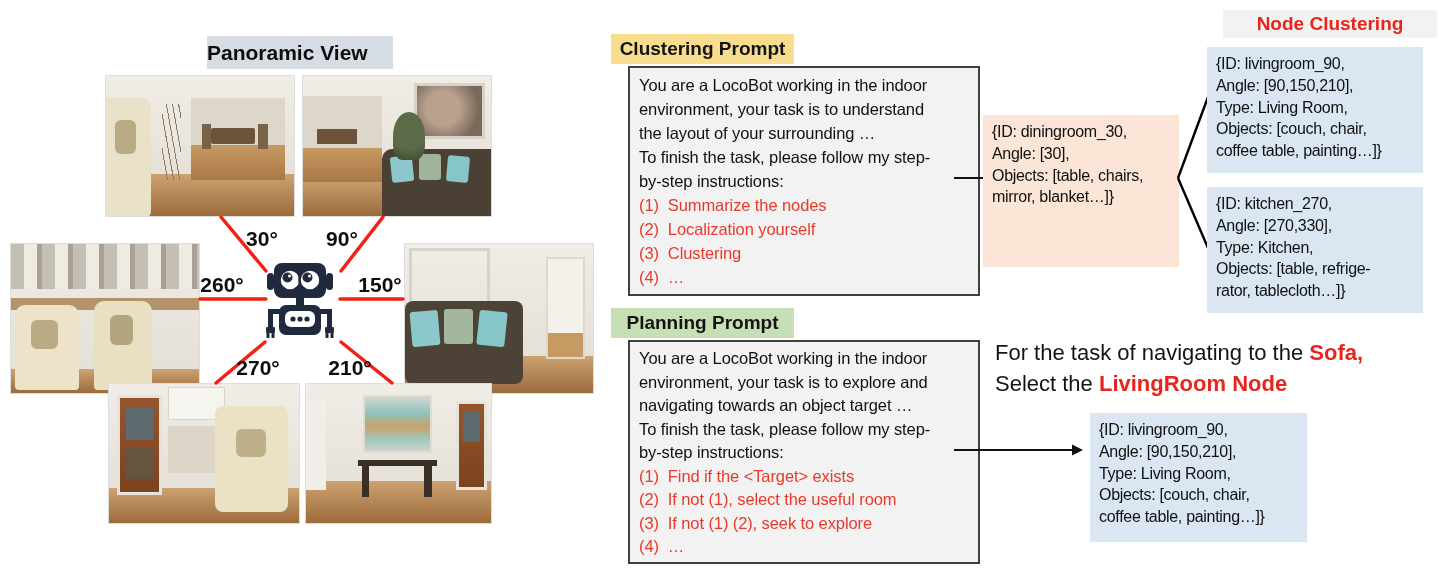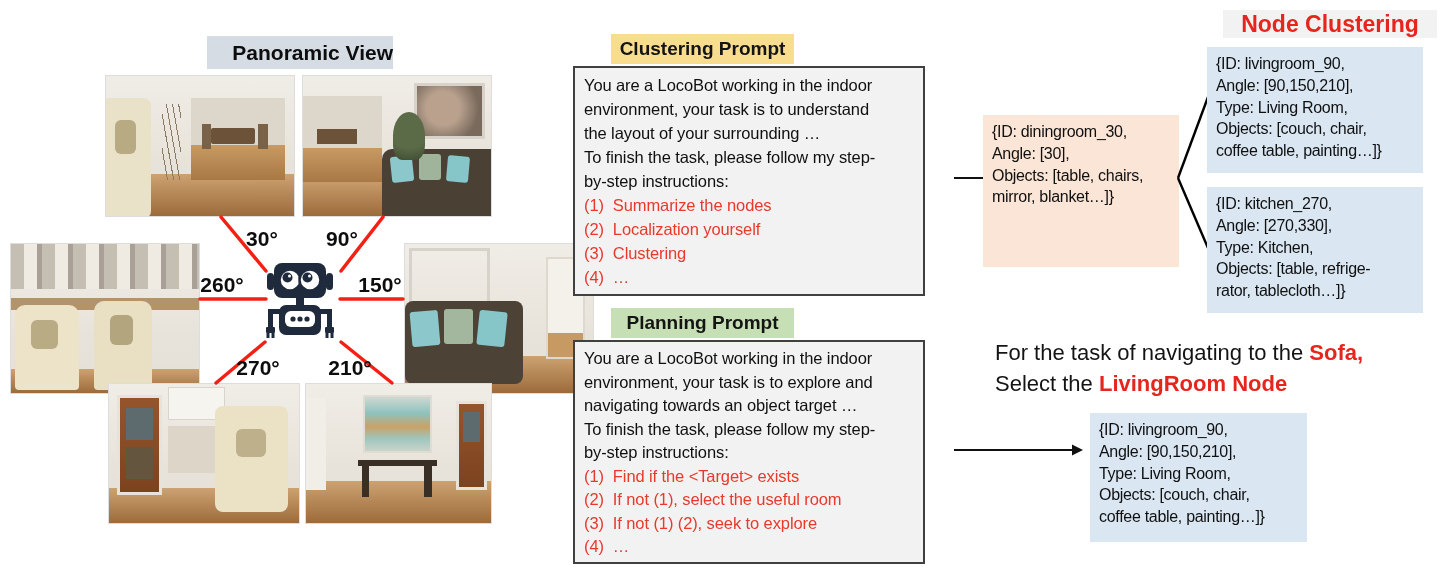--- a/index.html
+++ b/index.html
@@ -1,38 +1,38 @@
 <!DOCTYPE html>
 <html><head>
 <meta charset="utf-8">
 <style>
   html,body{margin:0;padding:0;background:#fff;}
   #canvas{position:relative;width:1440px;height:571px;background:#fff;
           font-family:"Liberation Sans",sans-serif;color:#111;overflow:hidden;}
   .abs{position:absolute;}
   
   .pano-title{left:207px;top:36px;width:186px;height:33px;background:#d6dce4;
-    font-weight:700;font-size:21px;line-height:33px;text-align:right;color:#0d0d0d;}
+    font-weight:700;font-size:21px;line-height:33px;text-align:left;color:#0d0d0d;}
   .pimg{position:absolute;border:1px solid #ddd;overflow:hidden;background:linear-gradient(180deg,#f0ede7 0%,#e8e3da 60%,#e5e0d6 100%);}
   .floor{position:absolute;left:0;right:0;bottom:0;background:linear-gradient(180deg,#cda271,#9c6b3c);}
   .shape{position:absolute;}
   .angle-label{position:absolute;font-weight:700;font-size:21px;color:#0d0d0d;text-align:center;}
   
   .p-hdr{position:absolute;width:183px;height:30px;font-weight:700;font-size:19px;
     line-height:30px;text-align:center;color:#141414;}
   .hdr-clustering{left:611px;top:34px;background:#f7dd8d;}
   .hdr-planning{left:611px;top:308px;background:#c6dfb4;}
-  .p-box{position:absolute;left:573px;width:352px;background:#f2f2f2;border:2px solid #404040;
+  .p-box{position:absolute;left:628px;width:352px;background:#f2f2f2;border:2px solid #404040;
     box-sizing:border-box;padding:5px 9px;font-size:16.5px;letter-spacing:-0.1px;}
   .box-clustering{top:66px;height:230px;line-height:24px;}
   .box-planning{top:340px;height:224px;line-height:23.5px;}
   .p-body{white-space:pre-line;color:#101010;}
   .p-steps{white-space:pre-line;color:#e8392b;}
   
-  .s-hdr{position:absolute;height:28px;background:#f2f2f2;font-weight:700;font-size:23px;
+  .s-hdr{position:absolute;height:28px;background:#f2f2f2;font-weight:700;font-size:19px;
     line-height:28px;text-align:center;color:#e8251c;}
   .hdr-selfloc{left:985px;top:82px;width:188px;}
   .hdr-nodeclust{left:1223px;top:10px;width:214px;}
   .dbox{position:absolute;box-sizing:border-box;padding:6px 9px;font-size:16px;
     line-height:21.8px;letter-spacing:-0.3px;color:#101010;}
   .peach{background:#fbe5d6;}
   .blue{background:#dae7f3;}
   .box-selfloc{left:983px;top:115px;width:196px;height:152px;}
   .box-node1{left:1207px;top:47px;width:216px;height:126px;}
   .box-node2{left:1207px;top:187px;width:216px;height:126px;}

